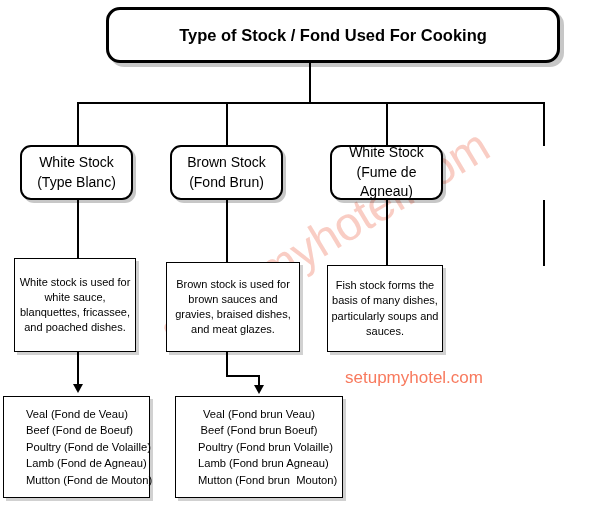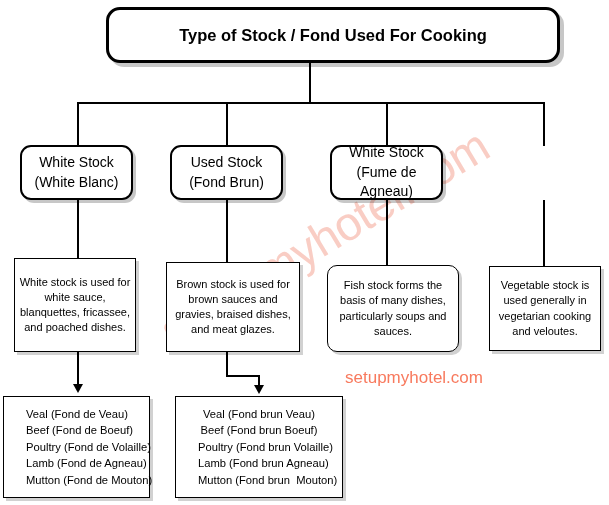--- a/index.html
+++ b/index.html
@@ -120,27 +120,27 @@
   <div class="line-h" style="left:77px; top:102px; width:466px; height:1.6px;"></div>
 
   <div class="line-v" style="left:77px; top:102px; height:44px;"></div>
   <div class="line-v" style="left:226px; top:102px; height:44px;"></div>
   <div class="line-v" style="left:386px; top:102px; height:44px;"></div>
   <div class="line-v" style="left:543px; top:102px; height:44px;"></div>
 
   <div class="node node-cat" style="left:20px; top:145px; width:113px; height:55px;">
     <span class="txt">
       <span>White Stock</span><br>
-      <span>(White Blanc)</span>
+      <span>(Type Blanc)</span>
     </span>
   </div>
 
   <div class="node node-cat" style="left:170px; top:145px; width:113px; height:55px;">
     <span class="txt">
-      <span>Used Stock</span><br>
+      <span>Brown Stock</span><br>
       <span>(Fond Brun)</span>
     </span>
   </div>
 
   <div class="node node-cat" style="left:330px; top:145px; width:113px; height:55px;">
     <span class="txt">
       <span>White Stock</span><br>
       <span>(Fume de Agneau)</span>
     </span>
   </div>
@@ -152,27 +152,24 @@
   <div class="line-v" style="left:543px; top:200px; height:66px;"></div>
 
   <div class="node node-desc" style="left:14px; top:258px; width:122px; height:94px;">
     <span class="txt">White stock is used for white sauce, blanquettes, fricassee, and poached dishes.</span>
   </div>
 
   <div class="node node-desc" style="left:166px; top:262px; width:134px; height:90px;">
     <span class="txt">Brown stock is used for brown sauces and gravies, braised dishes, and meat glazes.</span>
   </div>
 
-  <div class="node node-desc" style="left:327px; top:265px; width:132px; height:87px;border-radius:10px;">
+  <div class="node node-desc" style="left:327px; top:265px; width:116px; height:87px;">
     <span class="txt">Fish stock forms the basis of many dishes, particularly soups and sauces.</span>
   </div>
 
-  <div class="node node-desc" style="left:489px; top:266px; width:112px; height:85px;">
-    <span class="txt">Vegetable stock is used generally in vegetarian cooking and veloutes.</span>
-  </div>
 
   <div class="line-v" style="left:77px; top:352px; height:34px;"></div>
   <div class="arrow-head" style="left:73px; top:384px;"></div>
 
   <div class="line-v" style="left:226px; top:352px; height:24px;"></div>
   <div class="line-h" style="left:226px; top:375px; width:34px;"></div>
   <div class="line-v" style="left:258px; top:375px; height:12px;"></div>
   <div class="arrow-head" style="left:254px; top:385px;"></div>
 
   <div class="node node-list" style="left:3px; top:396px; width:147px; height:102px;">

